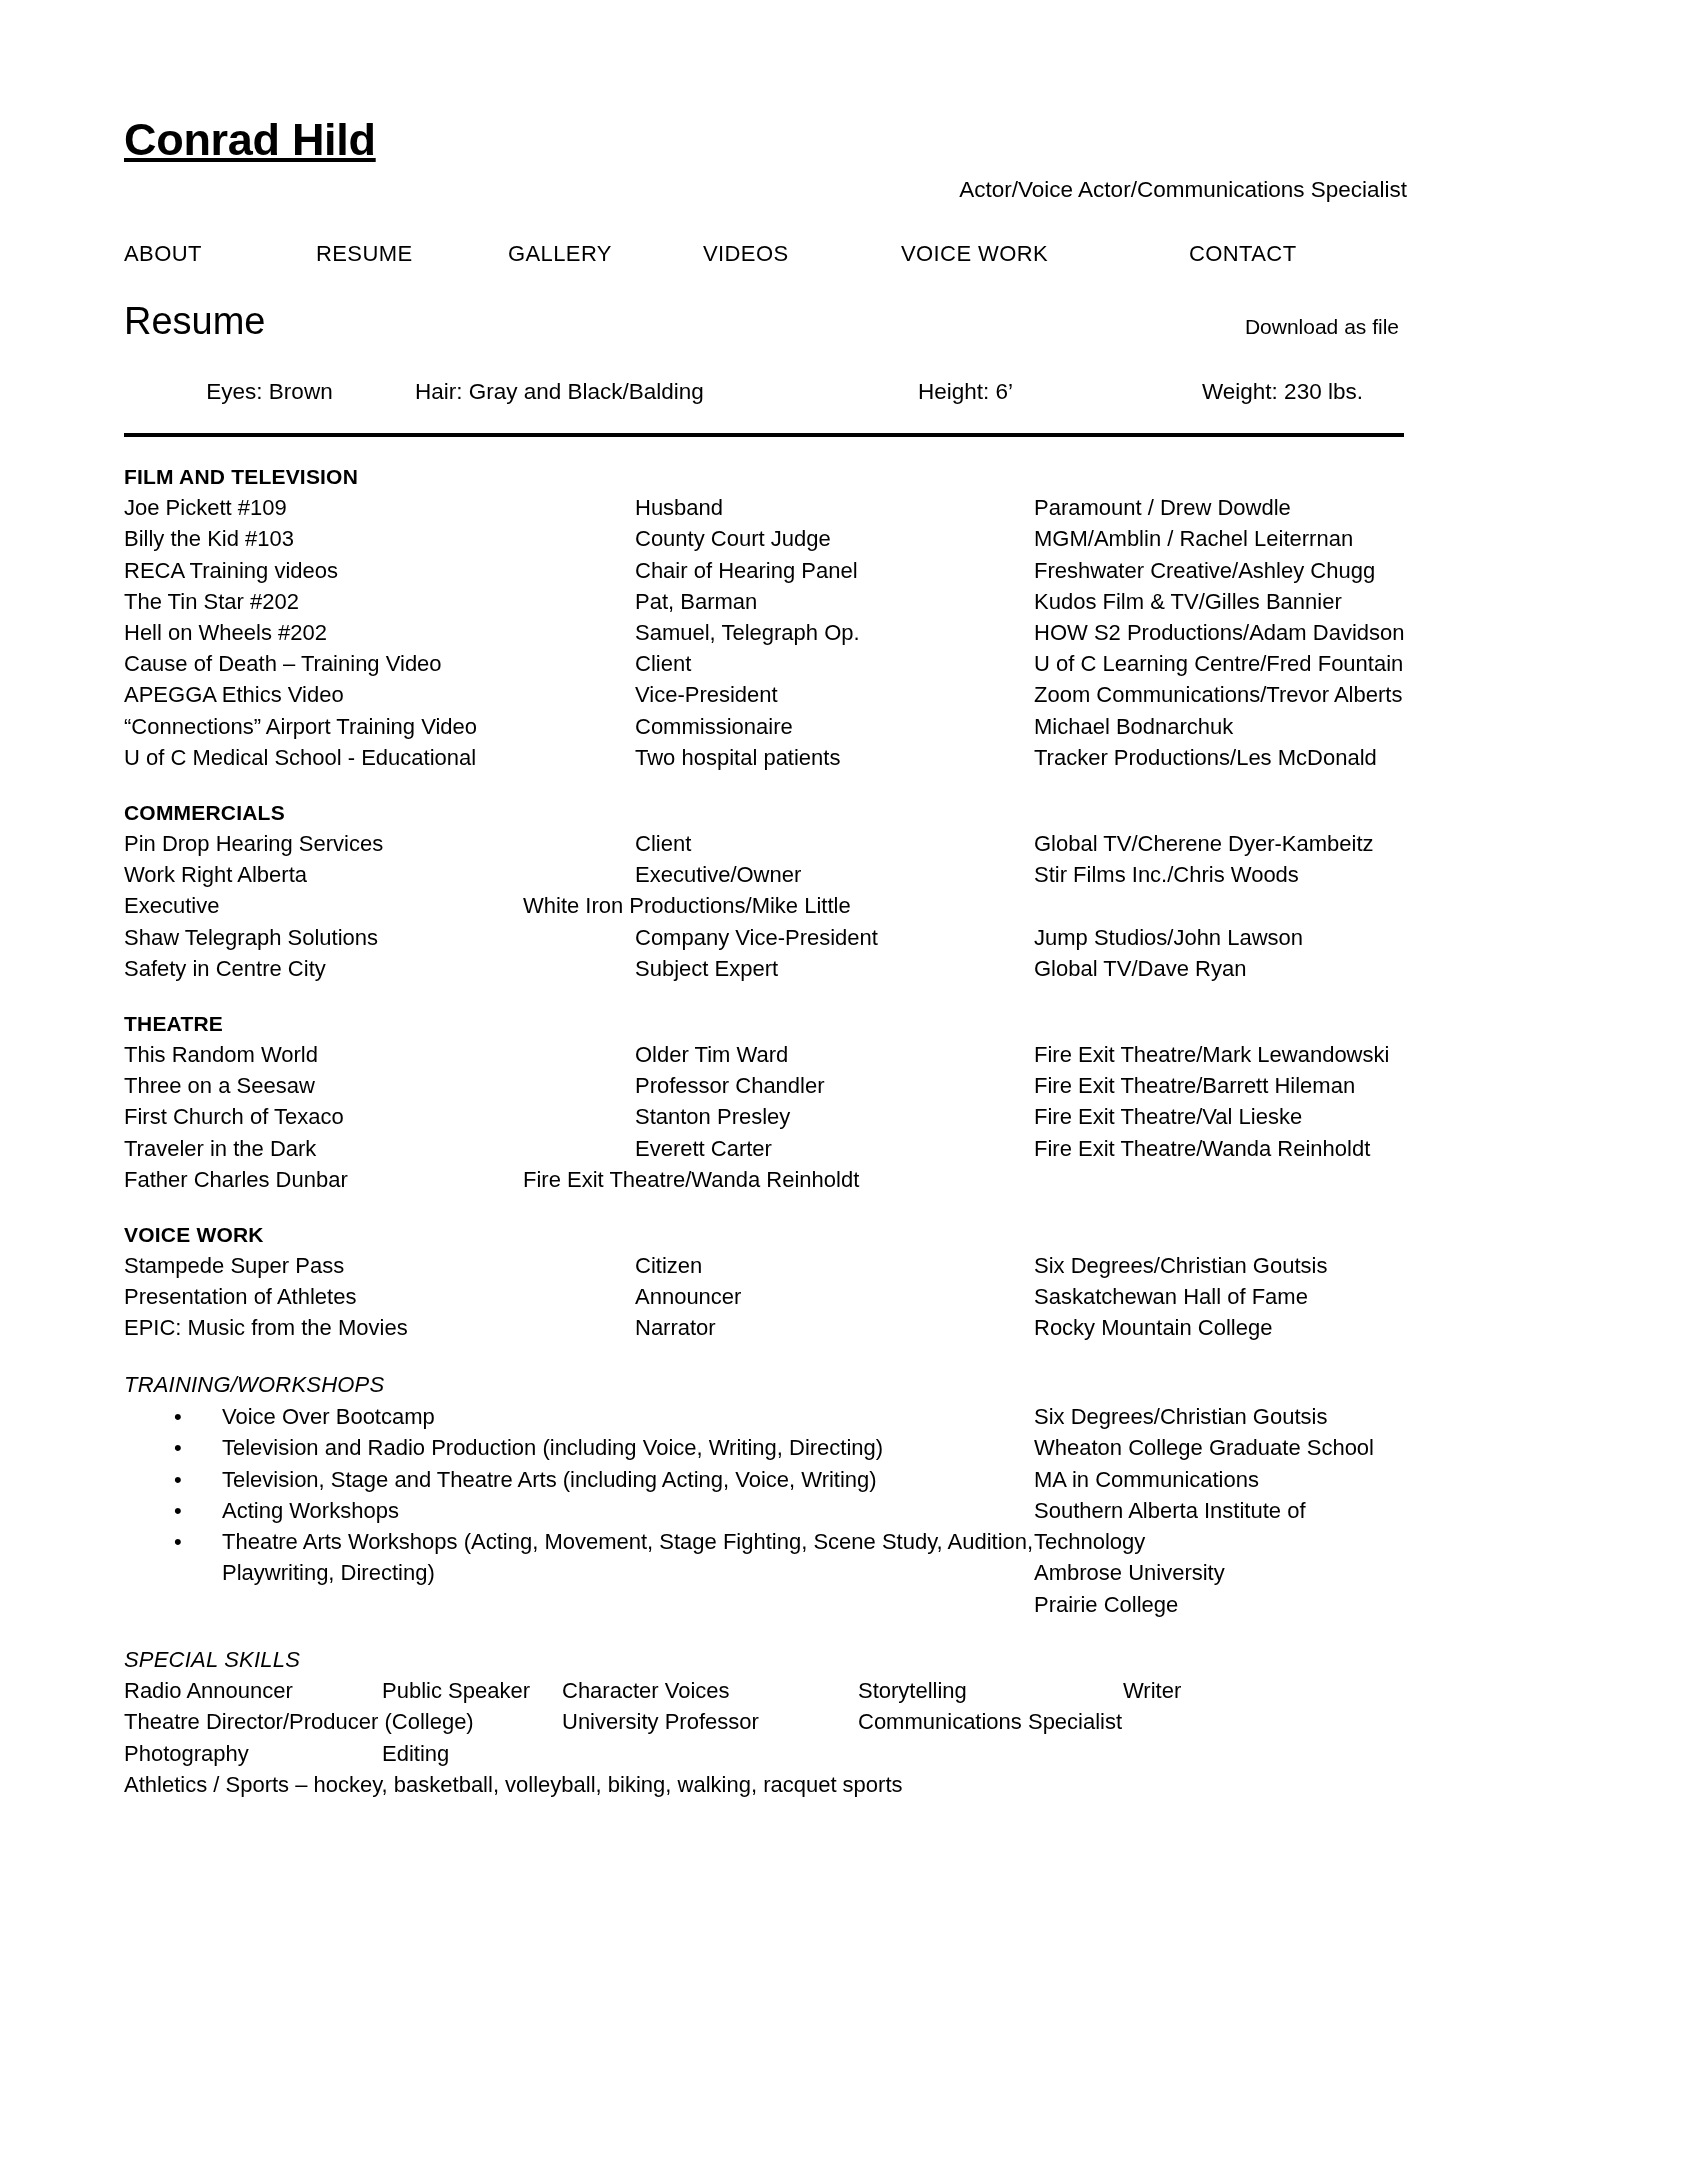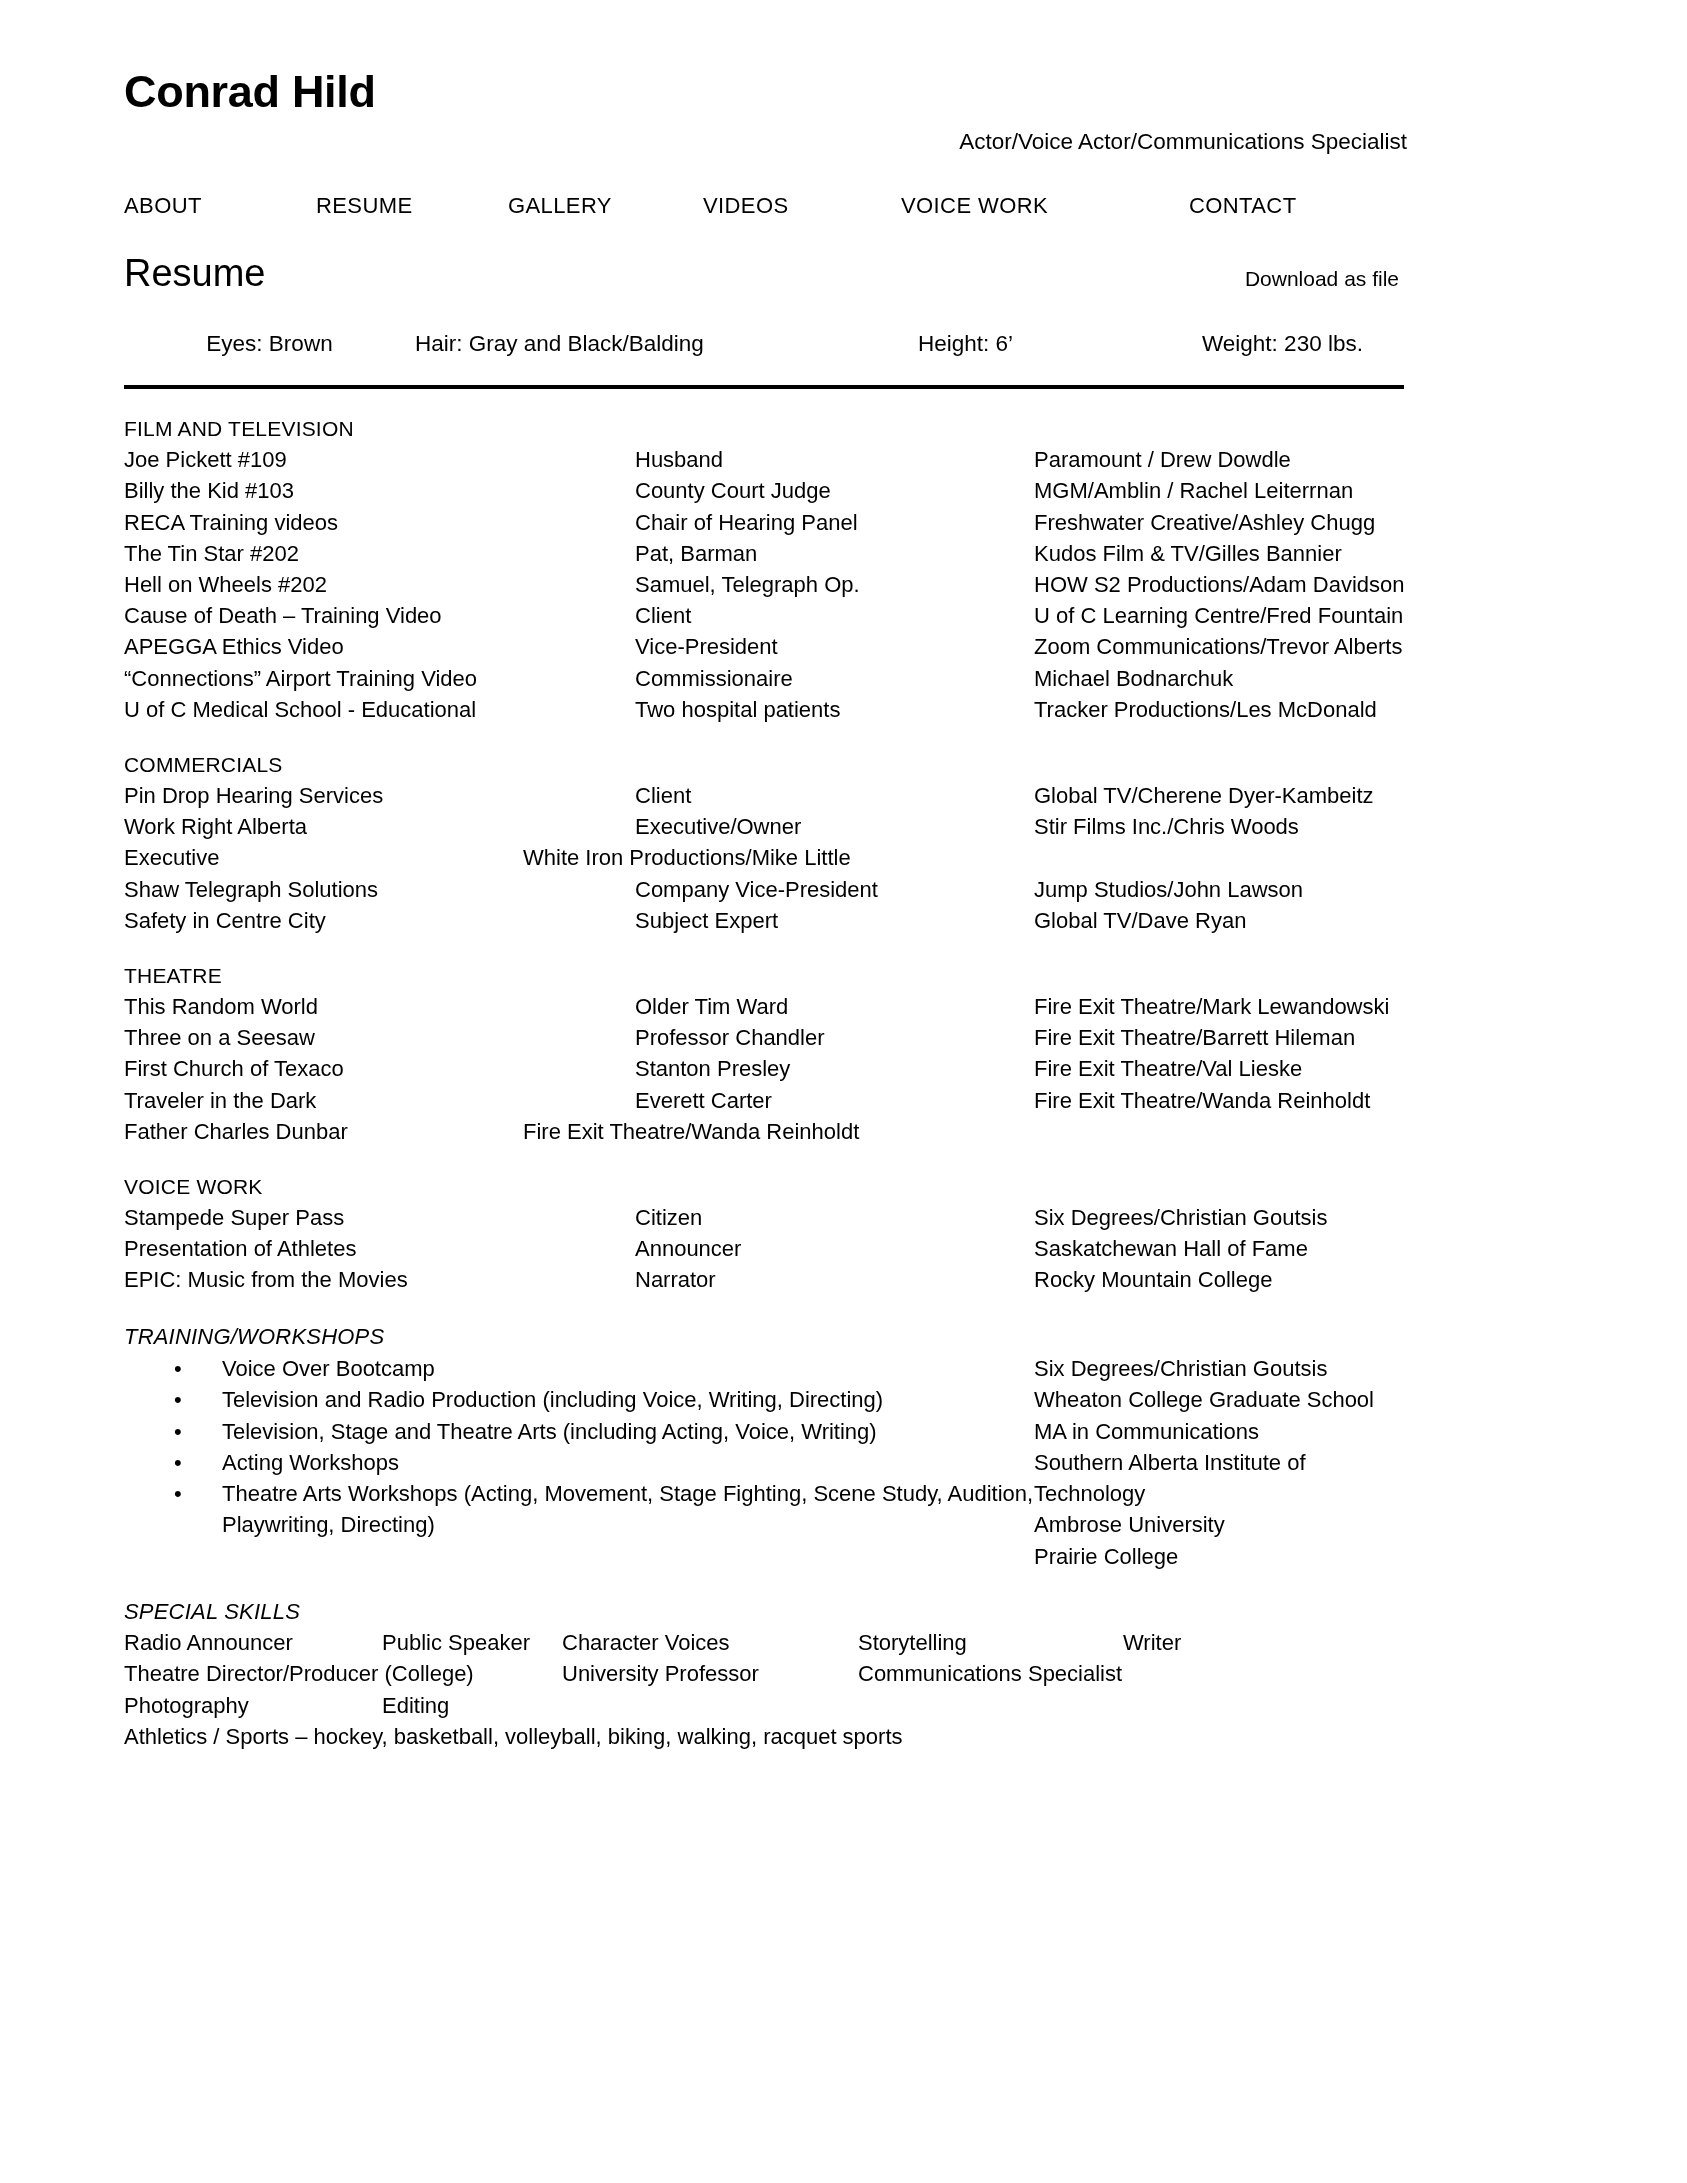--- a/index.html
+++ b/index.html
@@ -24,22 +24,23 @@
     top: 0;
     width: 1283px;
   }
 
   
   .site-name {
     font-size: 45px;
     font-weight: bold;
     letter-spacing: -0.3px;
     margin: 0;
-    padding-top: 68px;
+    padding-top: 116px;
     line-height: 1.05;
+    text-decoration: underline;
   }
   .tagline {
     font-size: 22.5px;
     margin: 0;
     padding-top: 13.2px;
     line-height: 1.2;
     text-align: right;
   }
 
   
@@ -92,21 +93,21 @@
     border-top: 4px solid #000;
     margin: 0;
     margin-top: 28px;
     width: 1280px;
   }
 
   
   .section { padding-top: 25px; }
   .section-heading {
     font-size: 21px;
-    font-weight: normal;
+    font-weight: bold;
     letter-spacing: 0.2px;
     line-height: 1.42;
   }
   .section-heading.italic {
     font-style: italic;
     font-weight: normal;
     font-size: 22px;
   }
   .credit-row {
     display: flex;

